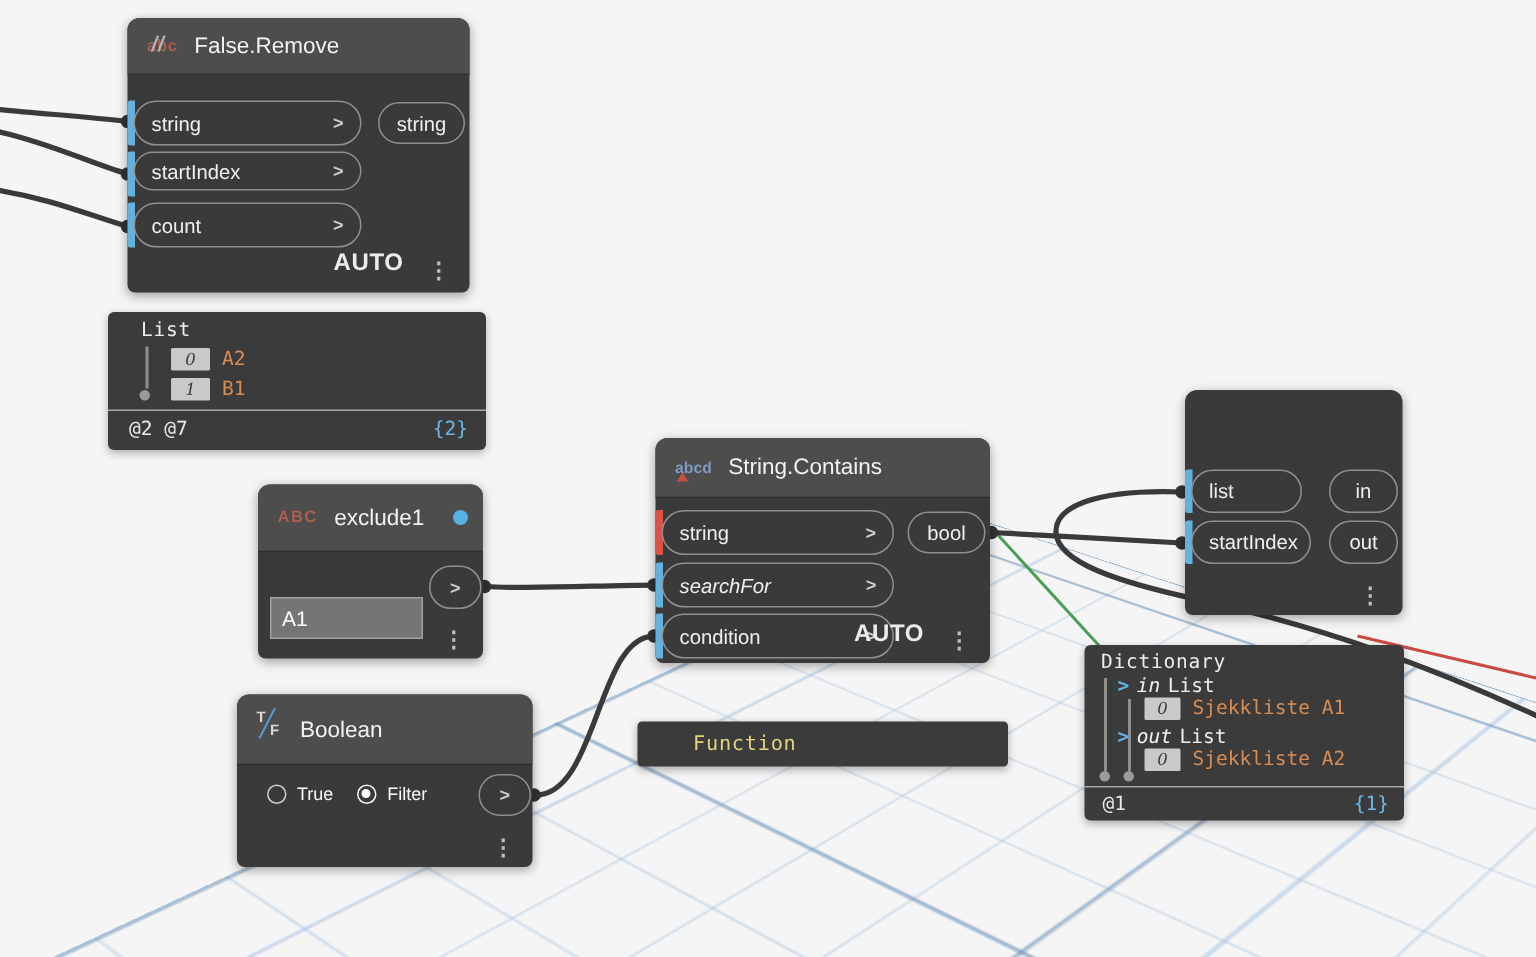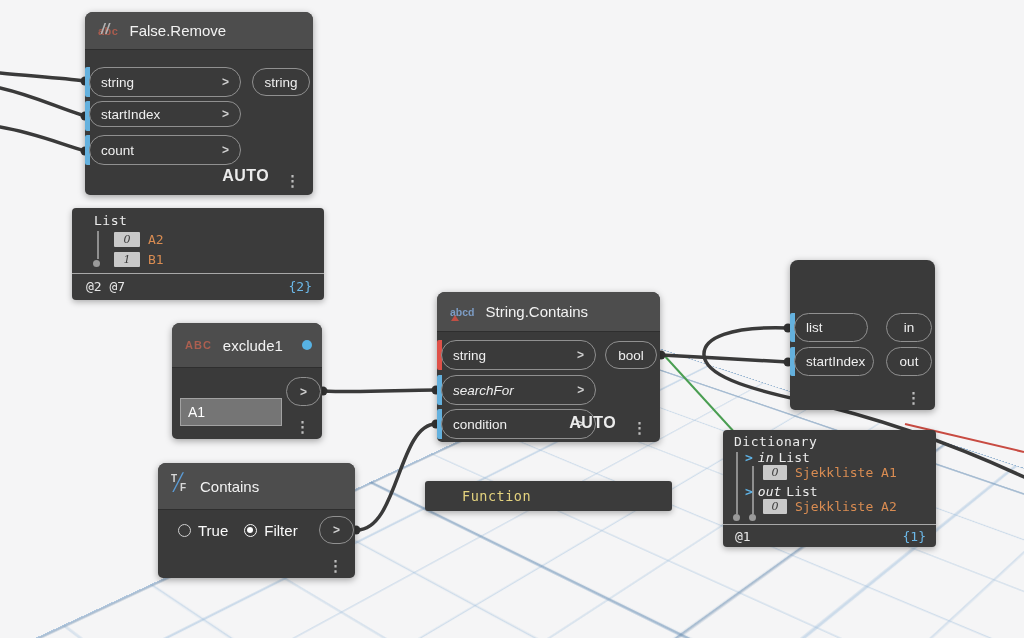--- a/index.html
+++ b/index.html
@@ -56,21 +56,21 @@
     background:repeating-linear-gradient(90deg,#b04a42 0 2px,#6e332e 2px 4px);}
   .ic-filter .funnel{position:absolute;left:2px;top:10px;width:0;height:0;
     border-left:9px solid transparent;border-right:9px solid transparent;
     border-top:10px solid #e3e3e3;}
   .preview-dot{position:absolute;right:10px;top:50%;margin-top:-5px;width:10px;height:10px;
     border-radius:50%;background:#57b2e3;}
   
   .text-field{position:absolute;box-sizing:border-box;background:#757575;border:1px solid #a2a2a2;
     color:#fff;font-size:14px;display:flex;align-items:center;padding:0 7px;}
   
-  .radio-row{position:absolute;display:flex;align-items:center;font-size:15px;color:#fafafa;}
+  .radio-row{position:absolute;display:flex;align-items:center;font-size:12px;color:#fafafa;}
   .radio{width:13px;height:13px;border:1.5px solid #cfcfcf;border-radius:50%;margin-right:7px;
     box-sizing:border-box;position:relative;}
   .radio.sel{border-color:#f5f5f5;}
   .radio.sel::after{content:"";position:absolute;left:2px;top:2px;width:6px;height:6px;
     border-radius:50%;background:#ffffff;}
   .radio-label{margin-right:16px;}
   
   .bubble{position:absolute;background:#3b3b3b;border-radius:4px;z-index:2;
     box-shadow:0 2px 6px rgba(0,0,0,.3);color:#ececec;
     font-family:"DejaVu Sans Mono",monospace;font-size:13px;}
@@ -181,21 +181,21 @@
   <div class="kebab" style="right:12px;bottom:5px;">⋮</div>
 </div>
 
 <div class="node" style="left:158px;top:463px;width:197px;height:115px;">
   <div class="node-header" style="height:47px;">
     <span class="ic ic-tf">
       <span class="t">T</span>
         <span class="sl">╱</span>
         <span class="f">F</span>
     </span>
-    <span class="node-title">Contains</span>
+    <span class="node-title">Boolean</span>
   </div>
   <div class="radio-row" style="left:20px;top:59px;">
     <span class="radio"></span>
     <span class="radio-label">True</span>
     <span class="radio sel"></span>
     <span class="radio-label">Filter</span>
   </div>
   <div class="pill out" style="right:1px;top:53px;width:35px;height:28px;">
     <span class="chev">&gt;</span>
   </div>

